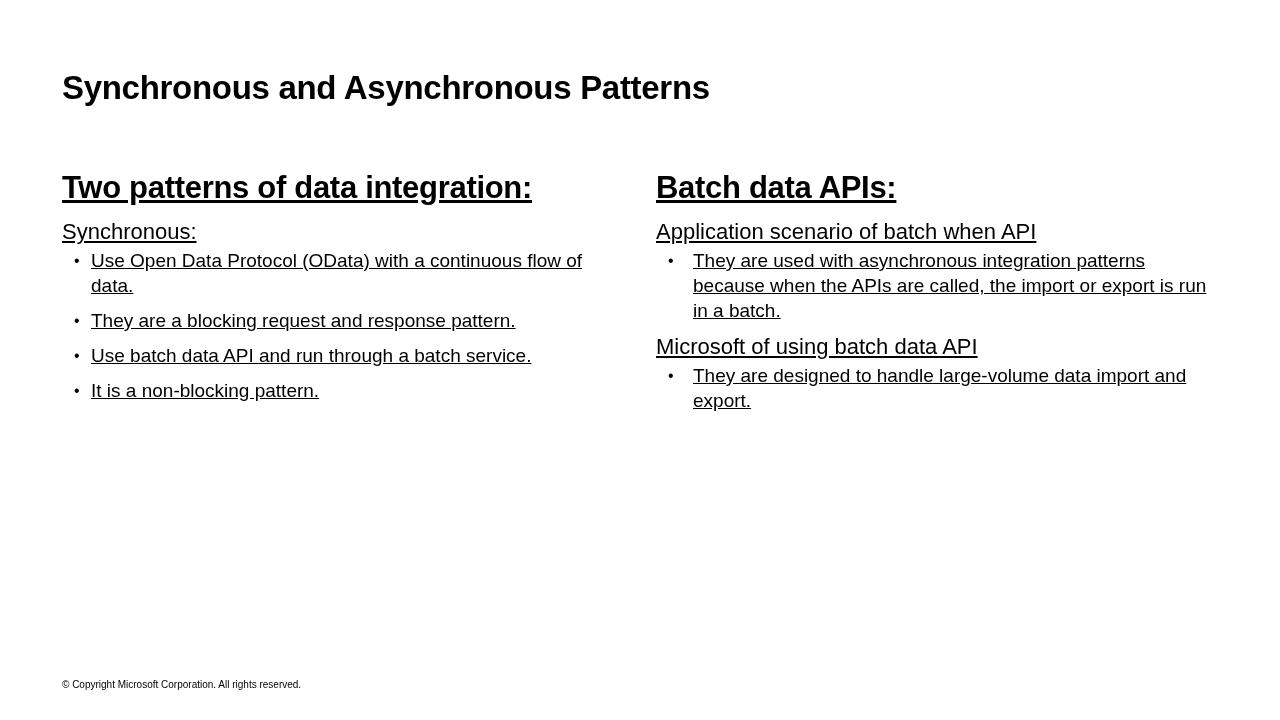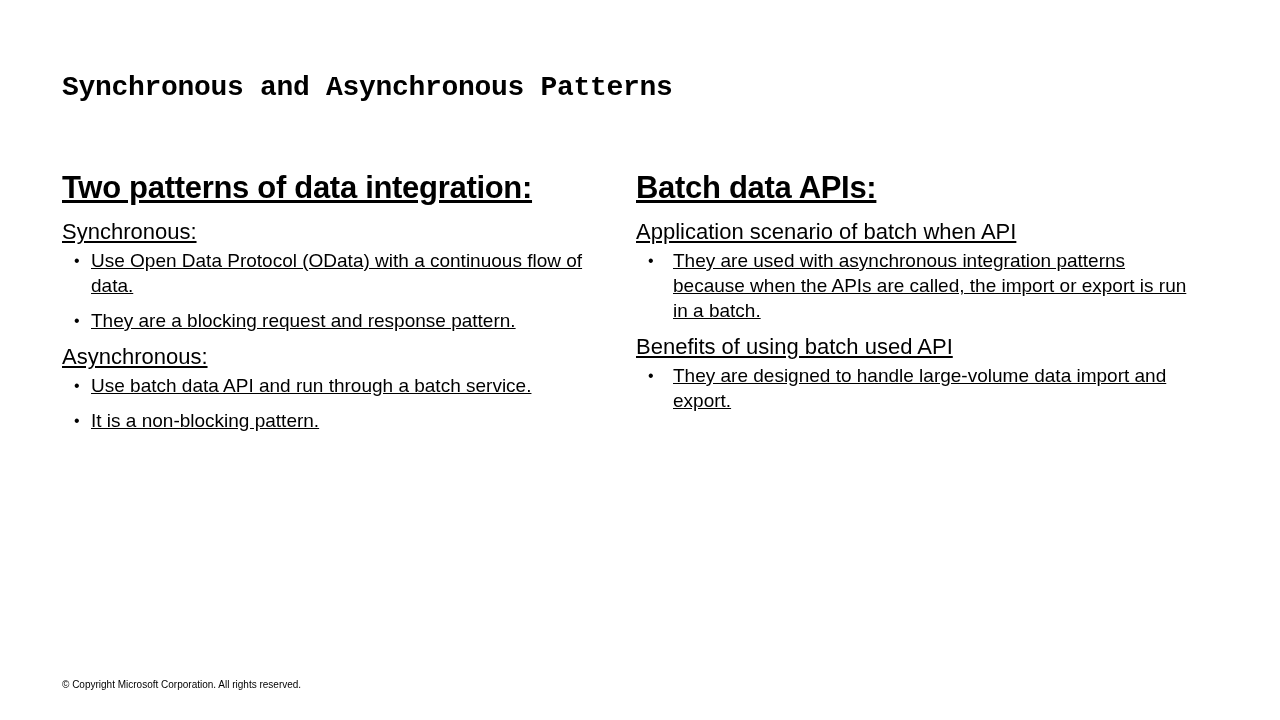--- a/index.html
+++ b/index.html
@@ -12,34 +12,33 @@
     }
     body {
       position: relative;
       font-family: "Liberation Sans", "DejaVu Sans", sans-serif;
       color: #000000;
     }
     .slide-title {
       position: absolute;
       left: 62px;
       top: 62px;
-      font-size: 28px;
+      font-size: 33px;
       font-weight: 600;
       letter-spacing: -0.3px;
       line-height: 52px;
       white-space: nowrap;
-      font-family: Liberation Mono, monospace;
     }
     .column {
       position: absolute;
       top: 168px;
       text-decoration: underline;
     }
     .col-left { left: 62px; width: 540px; }
-    .col-right { left: 636px; width: 560px; }
+    .col-right { left: 656px; width: 560px; }
     .col-heading {
       font-size: 31px;
       font-weight: 600;
       line-height: 40px;
       margin: 0 0 10px 0;
       letter-spacing: -0.3px;
       white-space: nowrap;
     }
     .subheading {
       font-size: 22px;
@@ -95,21 +94,20 @@
           <span>Use Open Data Protocol (OData) with a continuous flow of data.</span>
         </li>
         <li>
           <span class="bullet-dot">•</span>
           <span>They are a blocking request and response pattern.</span>
         </li>
       </ul>
     </div>
 
     <div class="group">
-      <div class="subheading">Asynchronous:</div>
       <ul class="bullets">
         <li>
           <span class="bullet-dot">•</span>
           <span>Use batch data API and run through a batch service.</span>
         </li>
         <li>
           <span class="bullet-dot">•</span>
           <span>It is a non-blocking pattern.</span>
         </li>
       </ul>
@@ -123,21 +121,21 @@
       <div class="subheading">Application scenario of batch when API</div>
       <ul class="bullets">
         <li>
           <span class="bullet-dot">•</span>
           <span>They are used with asynchronous integration patterns because when the APIs are called, the import or export is run in a batch.</span>
         </li>
       </ul>
     </div>
 
     <div class="group">
-      <div class="subheading">Benefits of using batch used API</div>
+      <div class="subheading">Microsoft of using batch data API</div>
       <ul class="bullets">
         <li>
           <span class="bullet-dot">•</span>
           <span>They are designed to handle large-volume data import and export.</span>
         </li>
       </ul>
     </div>
   </div>
 
   <div class="footer">© Copyright Microsoft Corporation. All rights reserved.</div>

